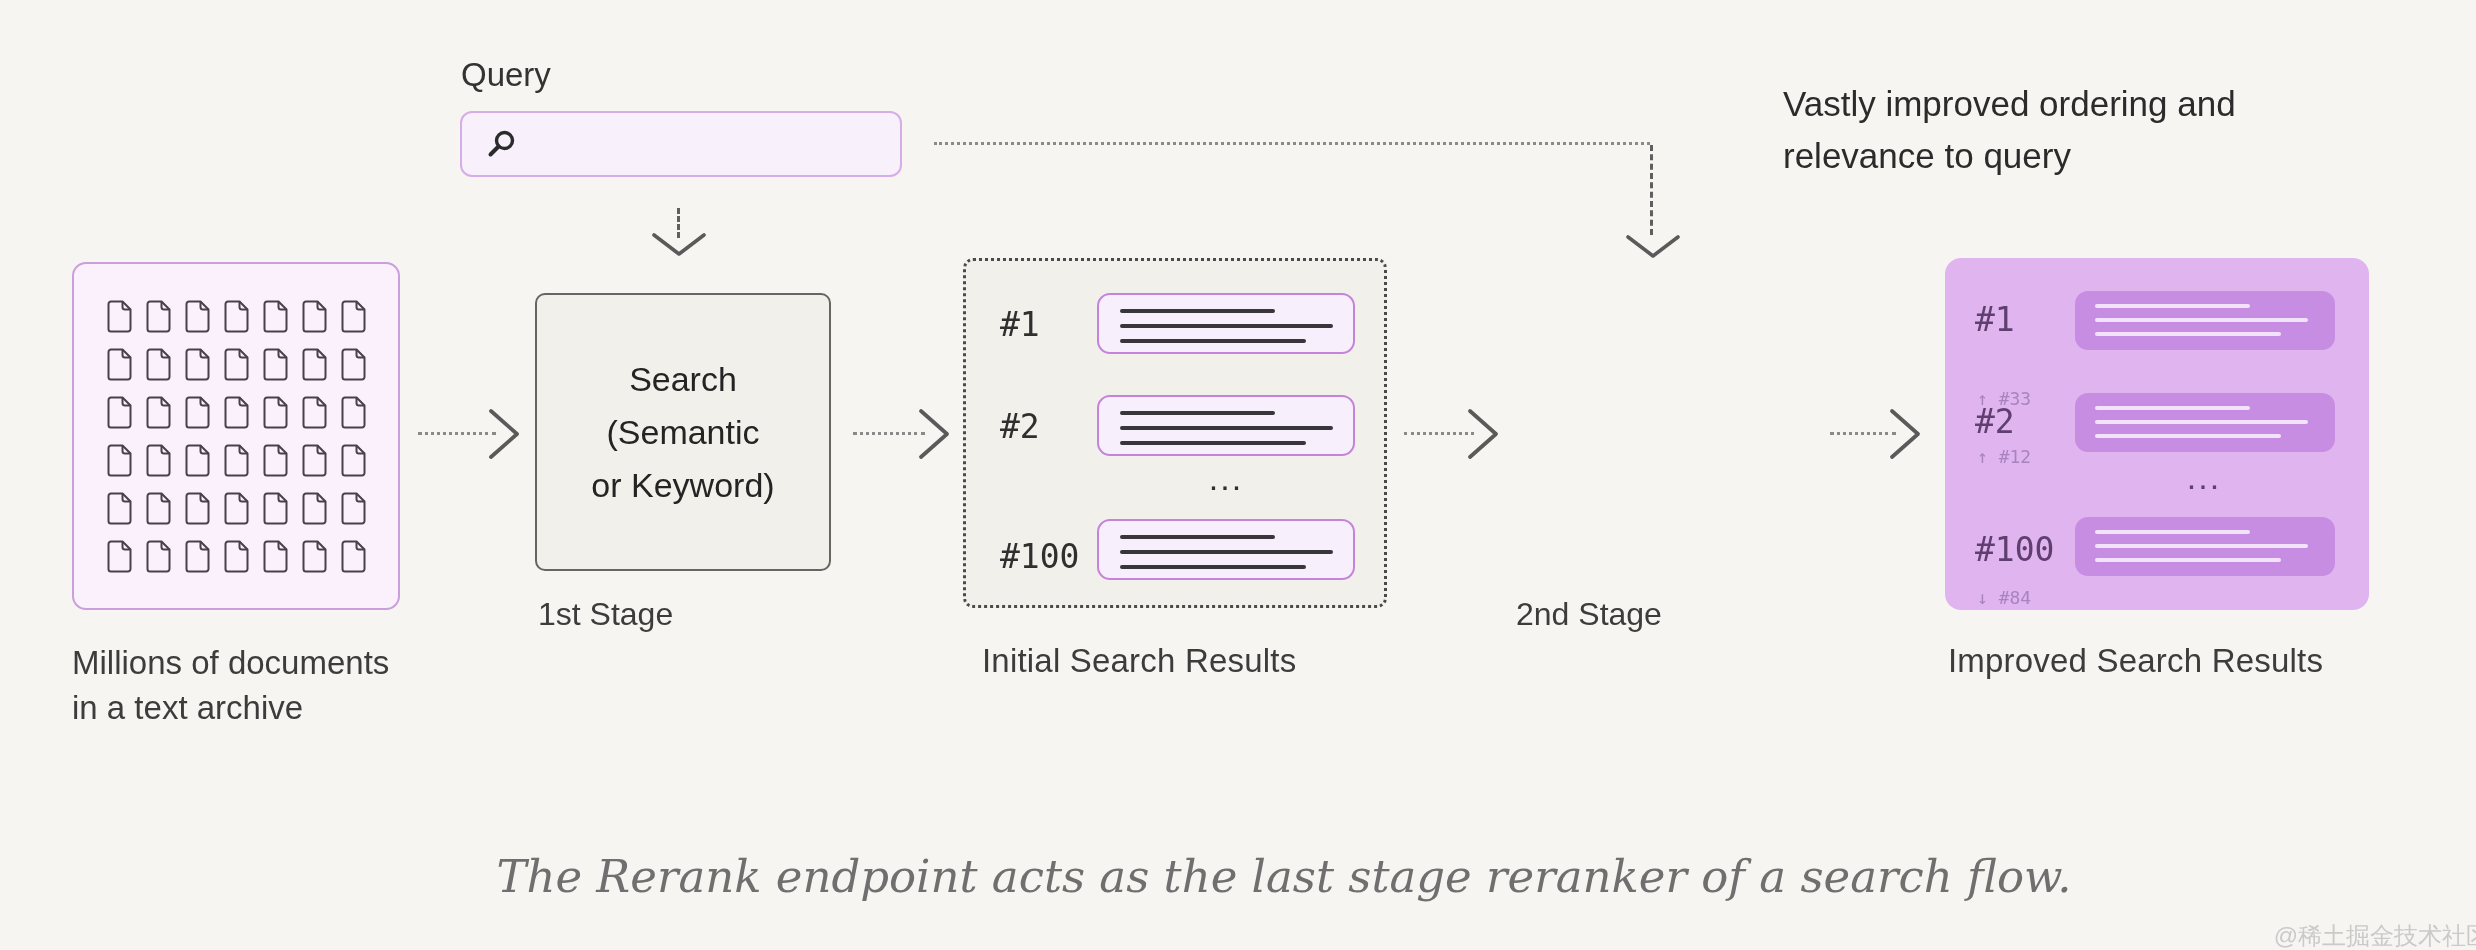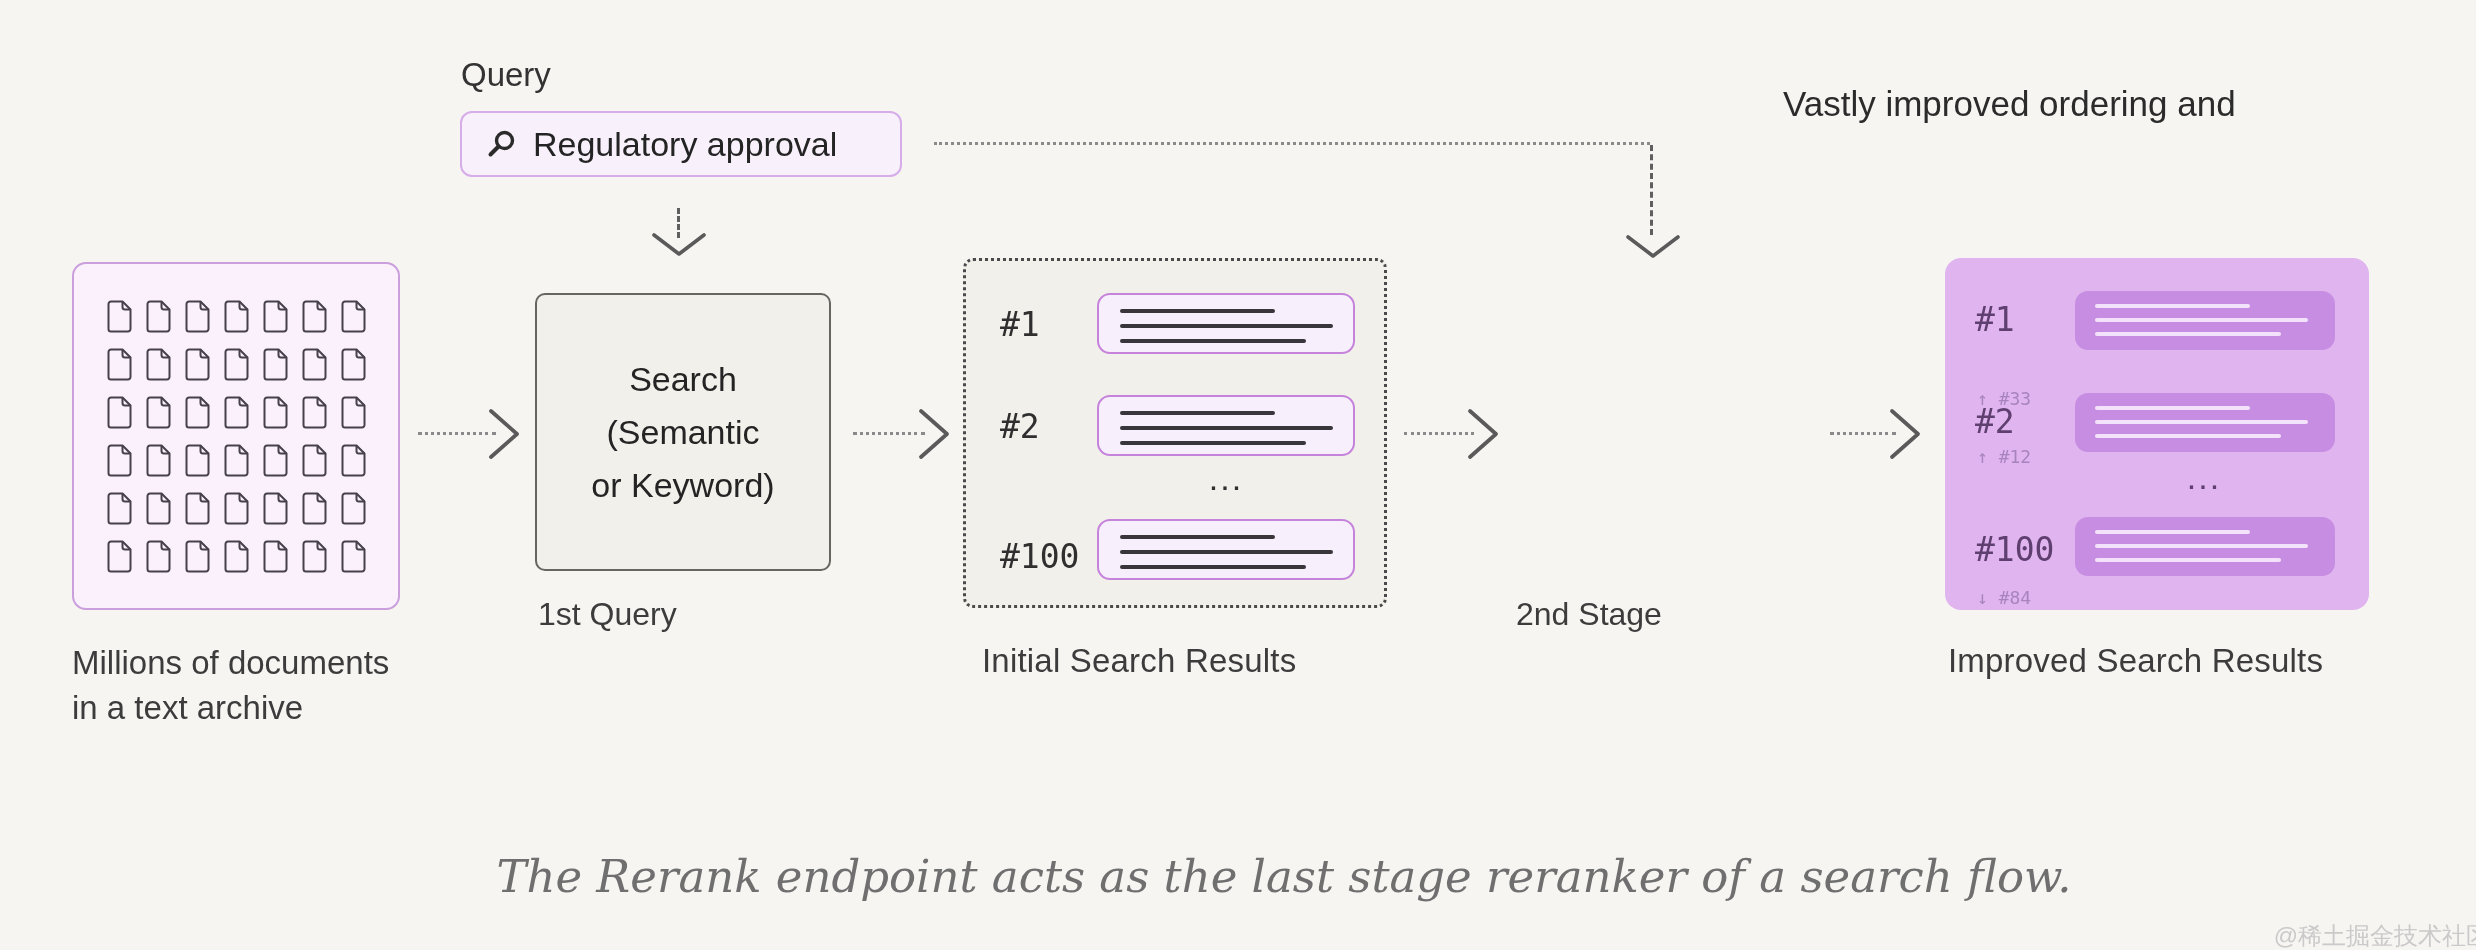--- a/index.html
+++ b/index.html
@@ -66,21 +66,20 @@
 <div class="canvas">
 
   <div class="query-label">Query</div>
   <div class="query-box">
     <span style="display:flex;">
       <svg width="30" height="30" viewBox="0 0 30 30">
         <circle cx="18.5" cy="11.5" r="8" fill="none" stroke="#2b2b2b" stroke-width="3.4"></circle>
         <line x1="12.5" y1="17.5" x2="4.5" y2="25.5" stroke="#2b2b2b" stroke-width="4" stroke-linecap="round"></line>
       </svg>
     </span>
-    <span class="qtext">Regulatory approval</span>
   </div>
 
   <div class="dotline-h" style="left:934px;top:142px;width:716px;"></div>
   <div class="dashline-v" style="left:1650px;top:145px;height:90px;"></div>
   <div class="arrowhead" style="left:1624px;top:233px;">
     <svg width="58" height="28" viewBox="0 0 58 28">
         <polyline points="4,4 29,23 54,4" fill="none" stroke="#5a5a5a" stroke-width="3.6" stroke-linecap="round" stroke-linejoin="round"></polyline>
       </svg>
   </div>
 
@@ -357,21 +356,21 @@
       </svg>
   </div>
 
   <div class="proc-box" style="left:535px;top:293px;">
     <div>
       <div>Search</div>
       <div>(Semantic</div>
       <div>or Keyword)</div>
     </div>
   </div>
-  <div class="stage-lbl" style="left:538px;top:596px;">1st Query</div>
+  <div class="stage-lbl" style="left:538px;top:596px;">1st Stage</div>
 
   <div class="dotline-h" style="left:853px;top:432px;width:72px;"></div>
   <div class="arrowhead" style="left:917px;top:407px;">
     <svg width="36" height="54" viewBox="0 0 36 54">
         <polyline points="4,4 30,27 4,50" fill="none" stroke="#5a5a5a" stroke-width="3.8" stroke-linecap="round" stroke-linejoin="round"></polyline>
       </svg>
   </div>
 
   <div class="initial-panel">
     <div class="rank" style="left:34px;top:44px;">#1</div>
@@ -433,19 +432,20 @@
     <div class="pill solid" style="left:130px;top:259px;">
       <div class="ln w1"></div>
         <div class="ln w2"></div>
         <div class="ln w3"></div>
     </div>
   </div>
   <div class="caption" style="left:1948px;top:642px;">Improved Search Results</div>
 
   <div class="topright">
     <div>Vastly improved ordering and</div>
+    <div>relevance to query</div>
   </div>
 
   <div class="bottom-caption">The Rerank endpoint acts as the last stage reranker of a search flow.</div>
 
   <div class="watermark">@稀土掘金技术社区</div>
 
 </div>
 
 </body></html>

